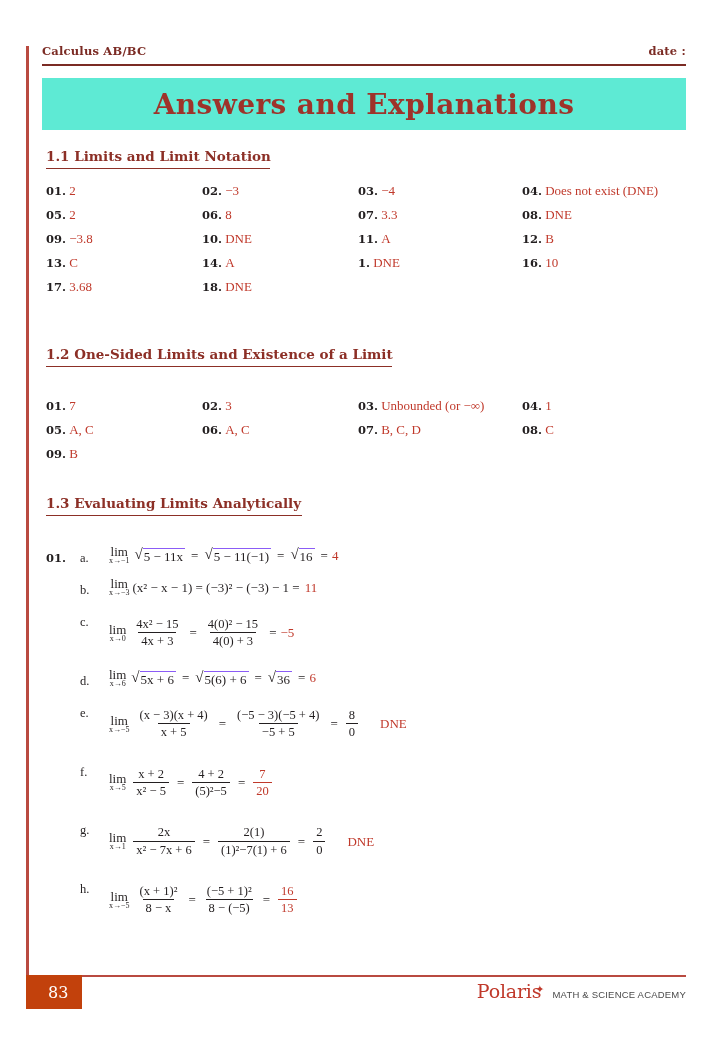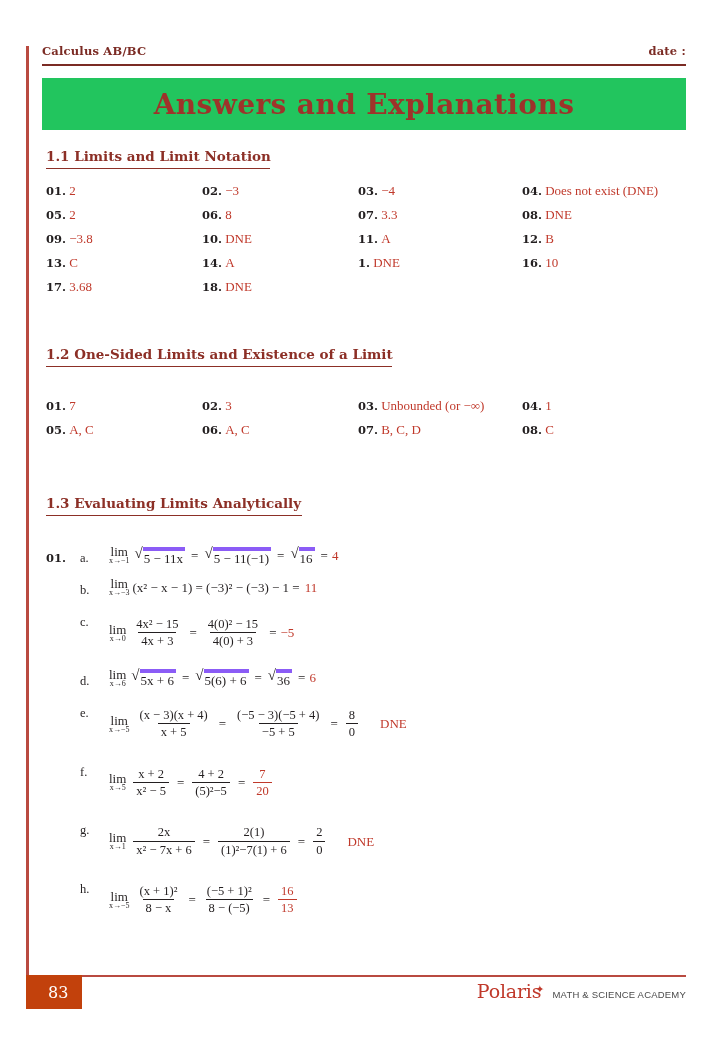--- a/index.html
+++ b/index.html
@@ -52,21 +52,21 @@
     height: 1.5px;
     background: #7b2b24;
   }
   
   .title-banner {
     position: absolute;
     left: 42px;
     top: 78px;
     width: 644px;
     height: 52px;
-    background: #22c55e;
+    background: #5eead4;
     display: flex;
     align-items: center;
     justify-content: center;
   }
   .title-banner span {
     font-family: "DejaVu Serif", serif;
     font-weight: bold;
     font-size: 28px;
     color: #9e332a;
     letter-spacing: 0.4px;
@@ -186,21 +186,21 @@
     display: inline-flex;
     align-items: stretch;
     margin: 0 2px;
     white-space: nowrap;
   }
   .sqrt .radical {
     font-size: 15px;
     line-height: 1;
   }
   .sqrt .rad-body {
-    border-top: 4px solid #8b5cf6;
+    border-top: 1px solid #8b5cf6;
     padding: 1px 2px 0 1px;
     margin-top: 1px;
     font-size: 13px;
   }
   .red { color: #c0392b; }
   .op { margin: 0 4px; }
   .dne {
     color: #c0392b;
     margin-left: 18px;
     font-size: 13px;
@@ -311,20 +311,21 @@
     <div class="ans-cell"><span class="ans-num">01.</span> <span class="ans-val">7</span></div>
     <div class="ans-cell"><span class="ans-num">02.</span> <span class="ans-val">3</span></div>
     <div class="ans-cell"><span class="ans-num">03.</span> <span class="ans-val">Unbounded (or −∞)</span></div>
     <div class="ans-cell"><span class="ans-num">04.</span> <span class="ans-val">1</span></div>
 
     <div class="ans-cell"><span class="ans-num">05.</span> <span class="ans-val">A, C</span></div>
     <div class="ans-cell"><span class="ans-num">06.</span> <span class="ans-val">A, C</span></div>
     <div class="ans-cell"><span class="ans-num">07.</span> <span class="ans-val">B, C, D</span></div>
     <div class="ans-cell"><span class="ans-num">08.</span> <span class="ans-val">C</span></div>
 
+    <div class="ans-cell"><span class="ans-num">09.</span> <span class="ans-val">B</span></div>
   </div>
 
   <div class="section-title" style="top:495px;">1.3 Evaluating Limits Analytically</div>
   <div class="section-underline" style="top:515px; width:256px;"></div>
 
   <div class="work-block" style="top:545px;">
 
     <div class="work-item">
       <div class="work-qnum">01.</div>
       <div class="work-letter">a.</div>

